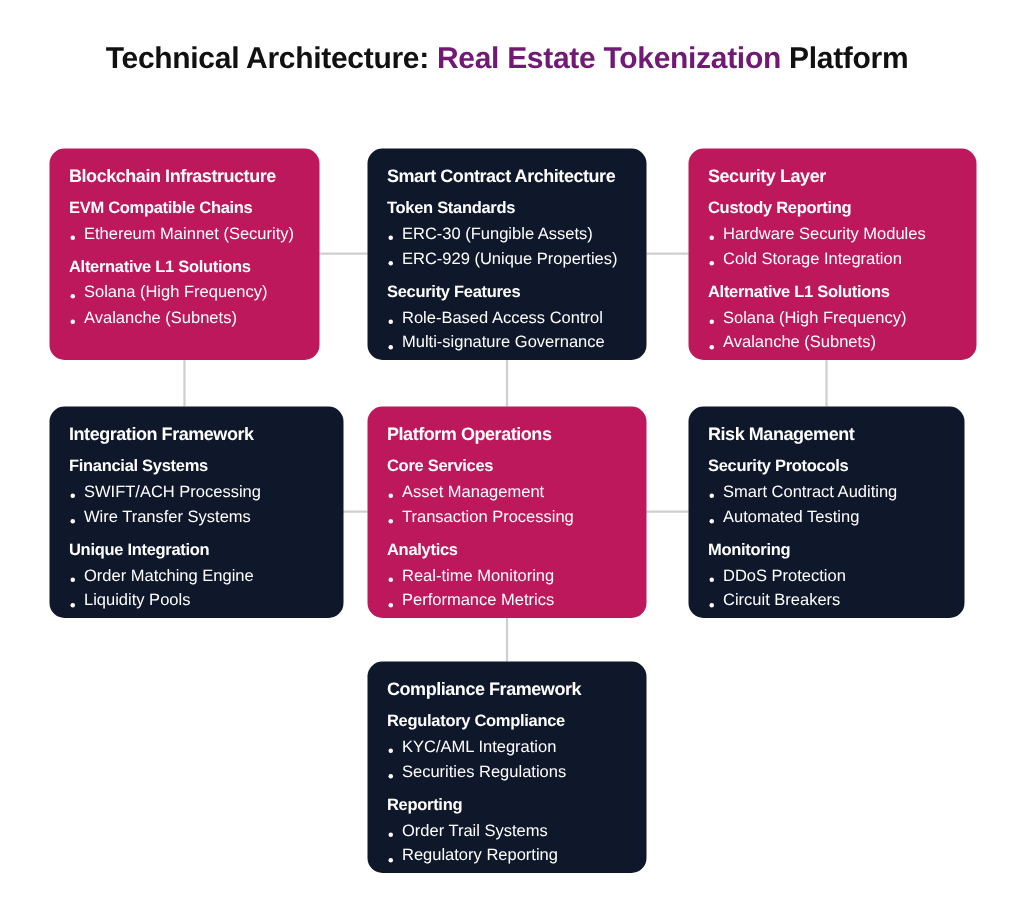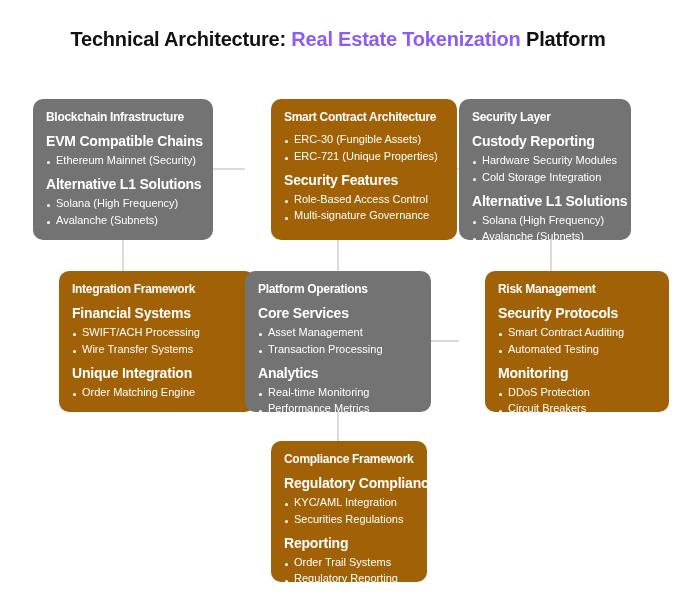--- a/index.html
+++ b/index.html
@@ -14,43 +14,43 @@
   .page-title {
     position: absolute;
     top: 28px; left: 0;
     width: 100%;
     text-align: center;
     font-size: 20px;
     font-weight: bold;
     color: #111111;
     letter-spacing: -0.2px;
   }
-  .page-title .hl { color: #8b5cf6; }
+  .page-title .hl { color: #701a75; }
   svg.connectors { position: absolute; left: 0; top: 0; }
   svg.connectors line { stroke: #cfcfcf; stroke-width: 1.5; }
   .box {
     position: absolute;
     height: 141px;
     border-radius: 10px;
     color: #ffffff;
     padding: 11px 8px 0 13px;
     box-sizing: border-box;
     z-index: 1;
   }
-  .box.blue { background: #737373; }
-  .box.navy { background: #a16207; margin-left: 26px; }
+  .box.blue { background: #be185d; }
+  .box.navy { background: #0f172a; }
   .box-title {
     font-size: 12px;
     font-weight: bold;
     letter-spacing: -0.3px;
     white-space: nowrap;
     margin-bottom: 9px;
   }
   .section-heading {
-    font-size: 14px;
+    font-size: 11px;
     font-weight: bold;
     letter-spacing: -0.2px;
     white-space: nowrap;
     margin: 8px 0 5px;
   }
   .section.first .section-heading { margin-top: 1px; }
   .bullet {
     display: flex;
     align-items: center;
     font-size: 11px;
@@ -102,43 +102,44 @@
       <div class="bullet">
           <span class="dot"></span>
           <span>Avalanche (Subnets)</span>
         </div>
     </div>
   </div>
 
   <div class="box navy" style="left:245px; top:99px; width:186px;">
     <div class="box-title">Smart Contract Architecture</div>
     <div class="section first">
+      <div class="section-heading">Token Standards</div>
       <div class="bullet">
           <span class="dot"></span>
           <span>ERC-30 (Fungible Assets)</span>
         </div>
       <div class="bullet">
           <span class="dot"></span>
-          <span>ERC-721 (Unique Properties)</span>
+          <span>ERC-929 (Unique Properties)</span>
         </div>
     </div>
     <div class="section">
       <div class="section-heading">Security Features</div>
       <div class="bullet">
           <span class="dot"></span>
           <span>Role-Based Access Control</span>
         </div>
       <div class="bullet">
           <span class="dot"></span>
           <span>Multi-signature Governance</span>
         </div>
     </div>
   </div>
 
-  <div class="box blue" style="left:459px; top:99px; width:172px;">
+  <div class="box blue" style="left:459px; top:99px; width:192px;">
     <div class="box-title">Security Layer</div>
     <div class="section first">
       <div class="section-heading">Custody Reporting</div>
       <div class="bullet">
           <span class="dot"></span>
           <span>Hardware Security Modules</span>
         </div>
       <div class="bullet">
           <span class="dot"></span>
           <span>Cold Storage Integration</span>
@@ -169,20 +170,24 @@
           <span class="dot"></span>
           <span>Wire Transfer Systems</span>
         </div>
     </div>
     <div class="section">
       <div class="section-heading">Unique Integration</div>
       <div class="bullet">
           <span class="dot"></span>
           <span>Order Matching Engine</span>
         </div>
+      <div class="bullet">
+          <span class="dot"></span>
+          <span>Liquidity Pools</span>
+        </div>
     </div>
   </div>
 
   <div class="box blue" style="left:245px; top:271px; width:186px;">
     <div class="box-title">Platform Operations</div>
     <div class="section first">
       <div class="section-heading">Core Services</div>
       <div class="bullet">
           <span class="dot"></span>
           <span>Asset Management</span>
@@ -224,21 +229,21 @@
           <span class="dot"></span>
           <span>DDoS Protection</span>
         </div>
       <div class="bullet">
           <span class="dot"></span>
           <span>Circuit Breakers</span>
         </div>
     </div>
   </div>
 
-  <div class="box navy" style="left:245px; top:441px; width:156px;">
+  <div class="box navy" style="left:245px; top:441px; width:186px;">
     <div class="box-title">Compliance Framework</div>
     <div class="section first">
       <div class="section-heading">Regulatory Compliance</div>
       <div class="bullet">
           <span class="dot"></span>
           <span>KYC/AML Integration</span>
         </div>
       <div class="bullet">
           <span class="dot"></span>
           <span>Securities Regulations</span>

